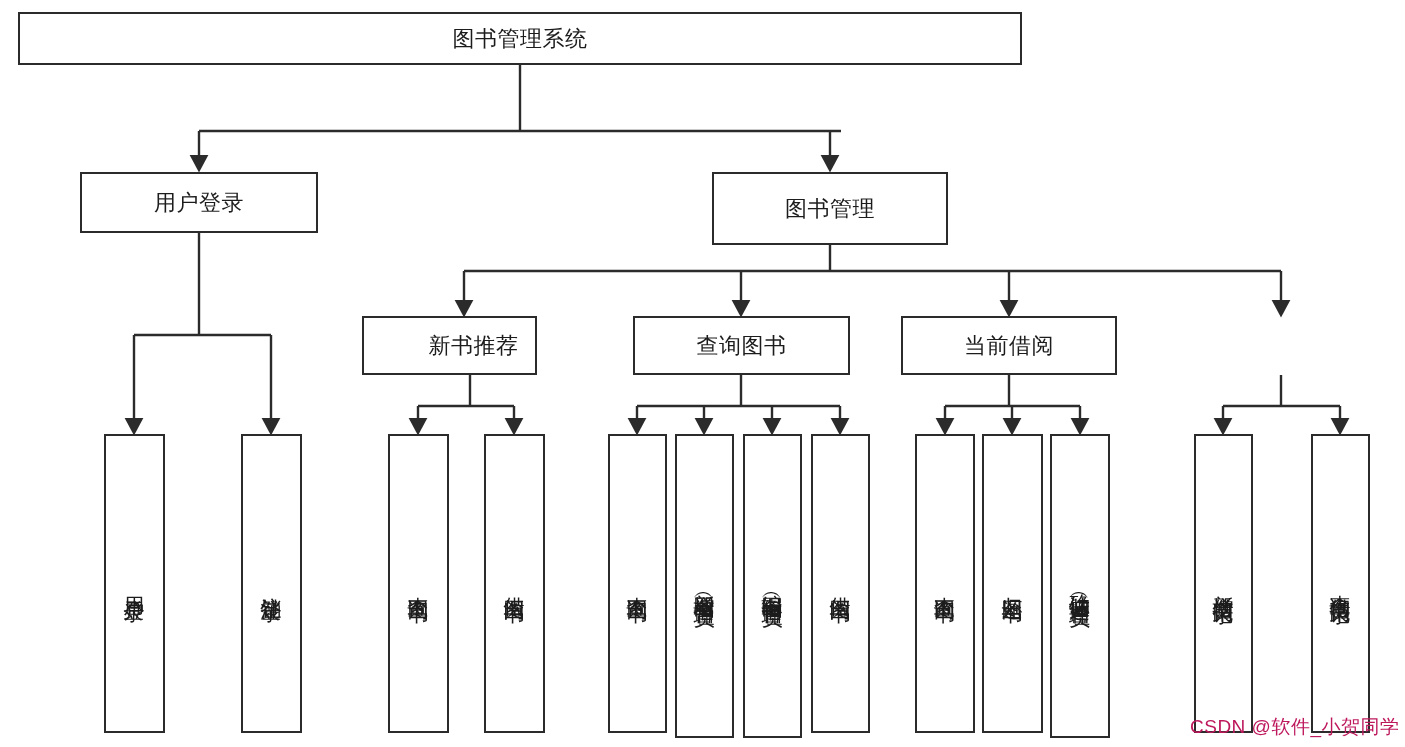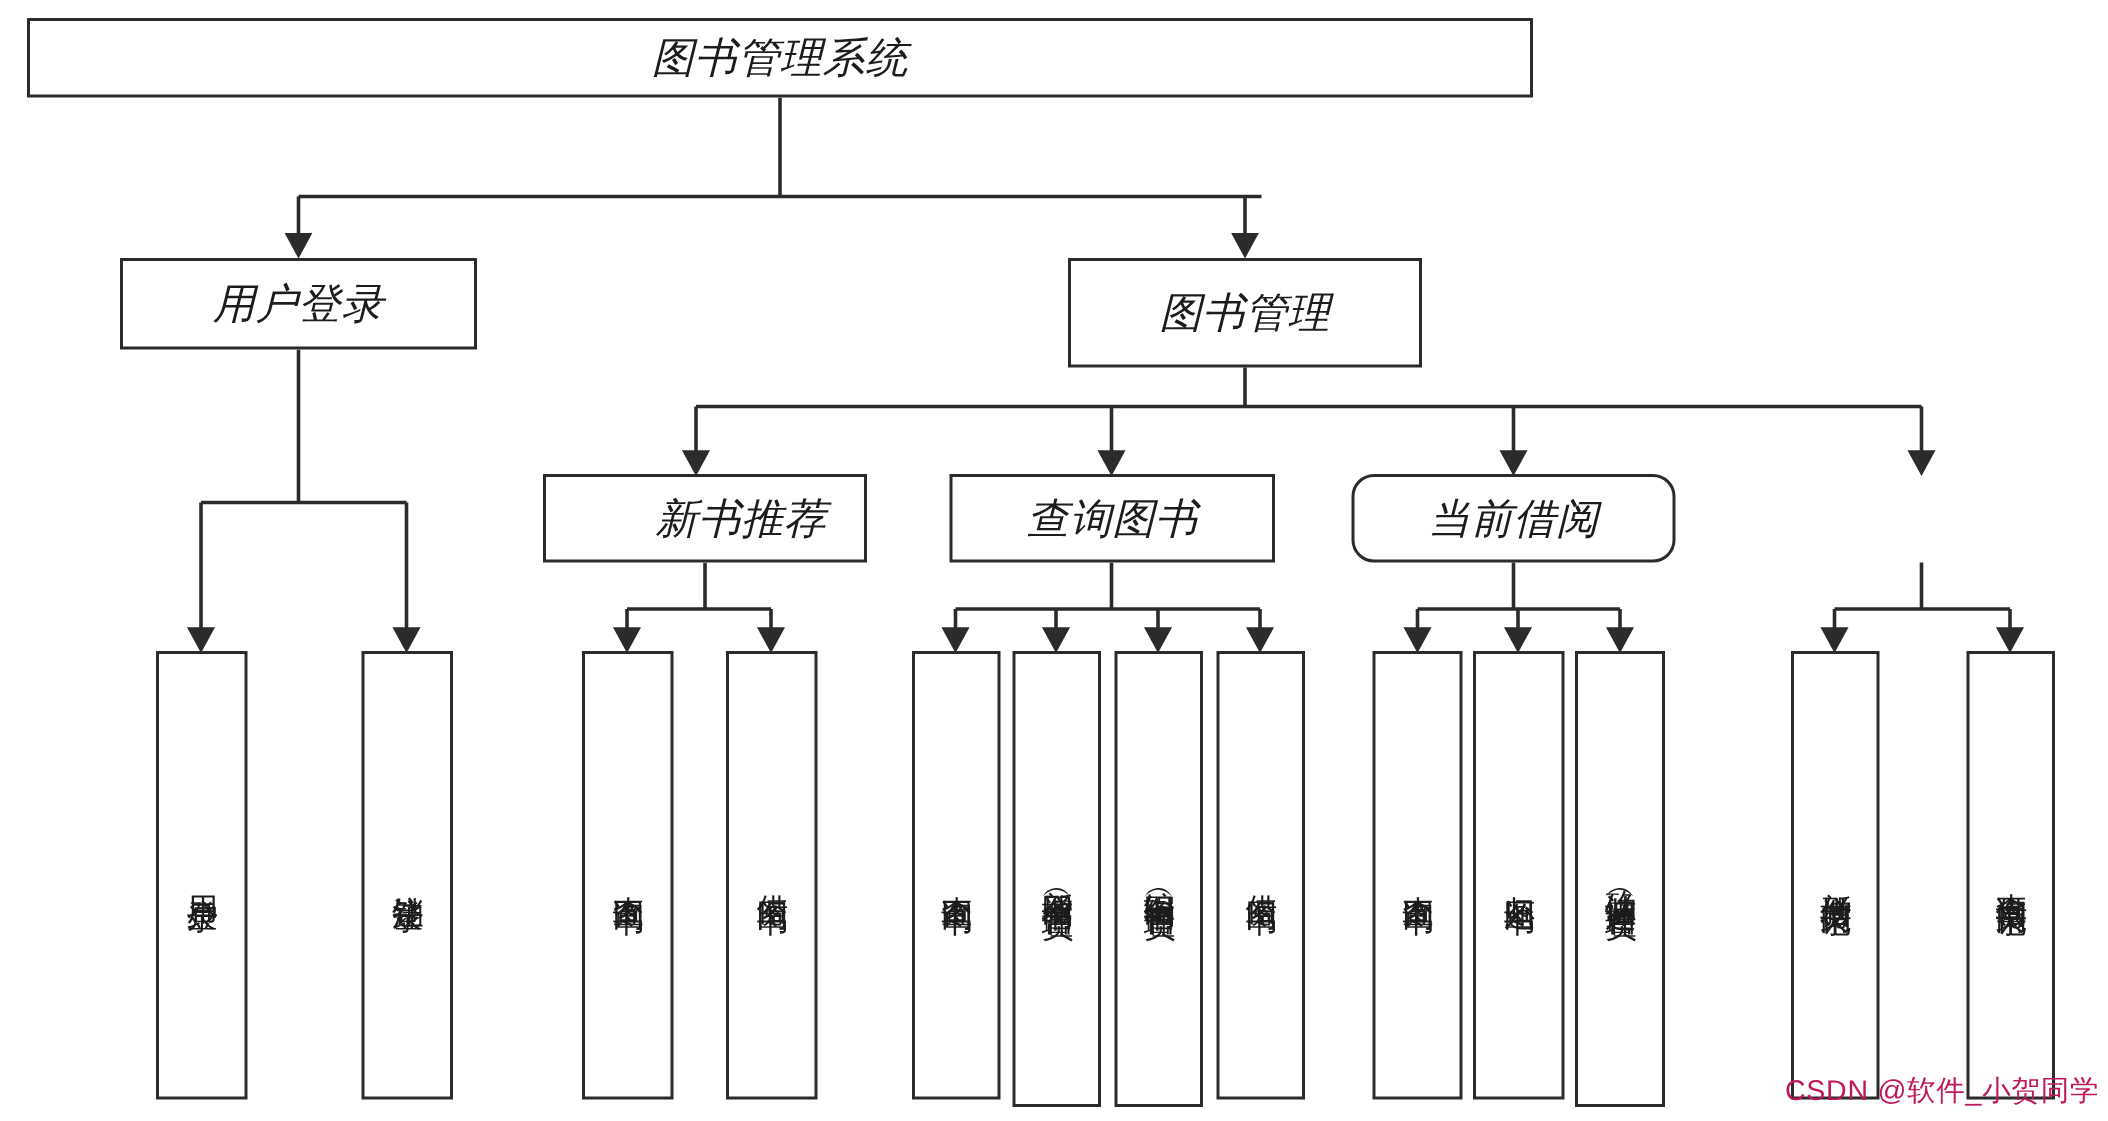--- a/index.html
+++ b/index.html
@@ -36,22 +36,21 @@
     justify-content: center;
     text-align: center;
   }
   .node .label {
     display: block;
     line-height: 1.18;
     color: #1c1c1c;
     letter-spacing: 0.5px;
   }
   .node.h .label {
-    font-size: 28px;
-    font-style: italic;
+    font-size: 22px;
   }
   .node.v {
     writing-mode: vertical-rl;
     text-orientation: upright;
   }
   .node.v .label {
     writing-mode: vertical-rl;
     text-orientation: upright;
     font-size: 21px;
     letter-spacing: 2px;
@@ -126,29 +125,29 @@
   </div>
 
   <div class="node h" style="left:80px; top:172px; width:238px; height:61px;">
     <span class="label">用户登录</span>
   </div>
 
   <div class="node h" style="left:712px; top:172px; width:236px; height:73px;">
     <span class="label">图书管理</span>
   </div>
 
-  <div class="node h" style="left:362px; top:316px; width:216px; height:59px;padding-left:48px;">
+  <div class="node h" style="left:362px; top:316px; width:175px; height:59px;padding-left:48px;">
     <span class="label">新书推荐</span>
   </div>
 
   <div class="node h" style="left:633px; top:316px; width:217px; height:59px;">
     <span class="label">查询图书</span>
   </div>
 
-  <div class="node h" style="left:901px; top:316px; width:216px; height:59px;border-radius:15px;">
+  <div class="node h" style="left:901px; top:316px; width:216px; height:59px;">
     <span class="label">当前借阅</span>
   </div>
 
 
   <div class="node v" style="left:104px; top:434px; width:61px; height:299px;">
     <span class="label">用户登录</span>
   </div>
 
   <div class="node v" style="left:241px; top:434px; width:61px; height:299px;">
     <span class="label">注销登录</span>

